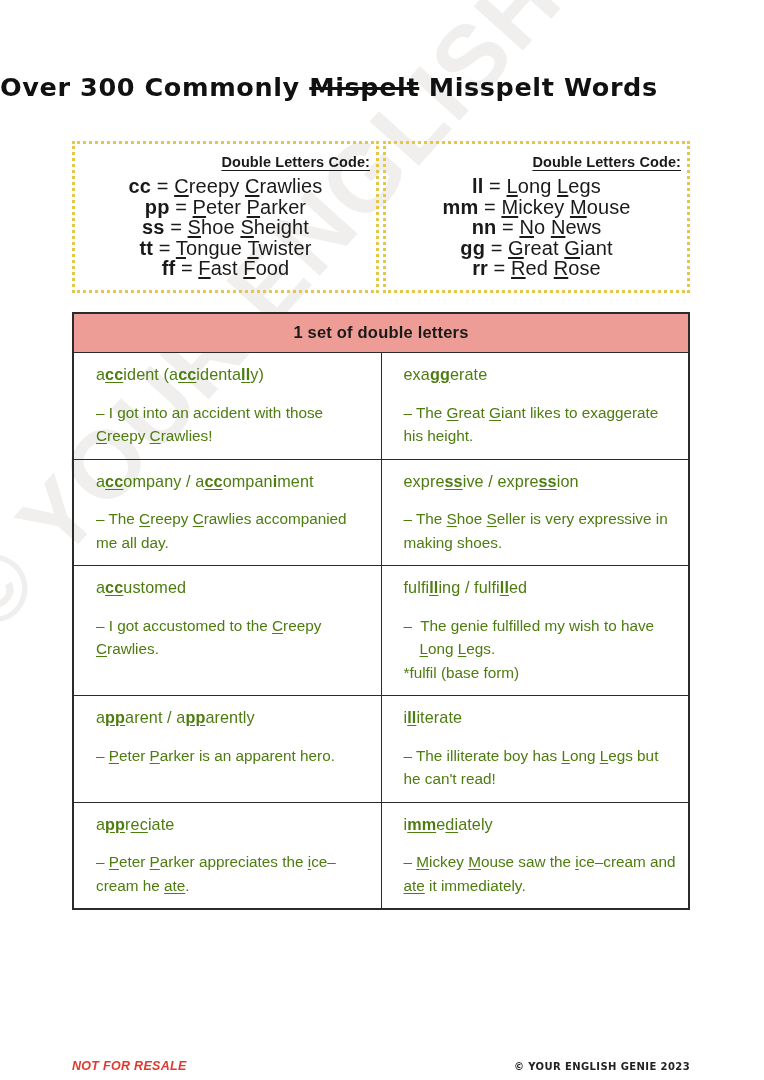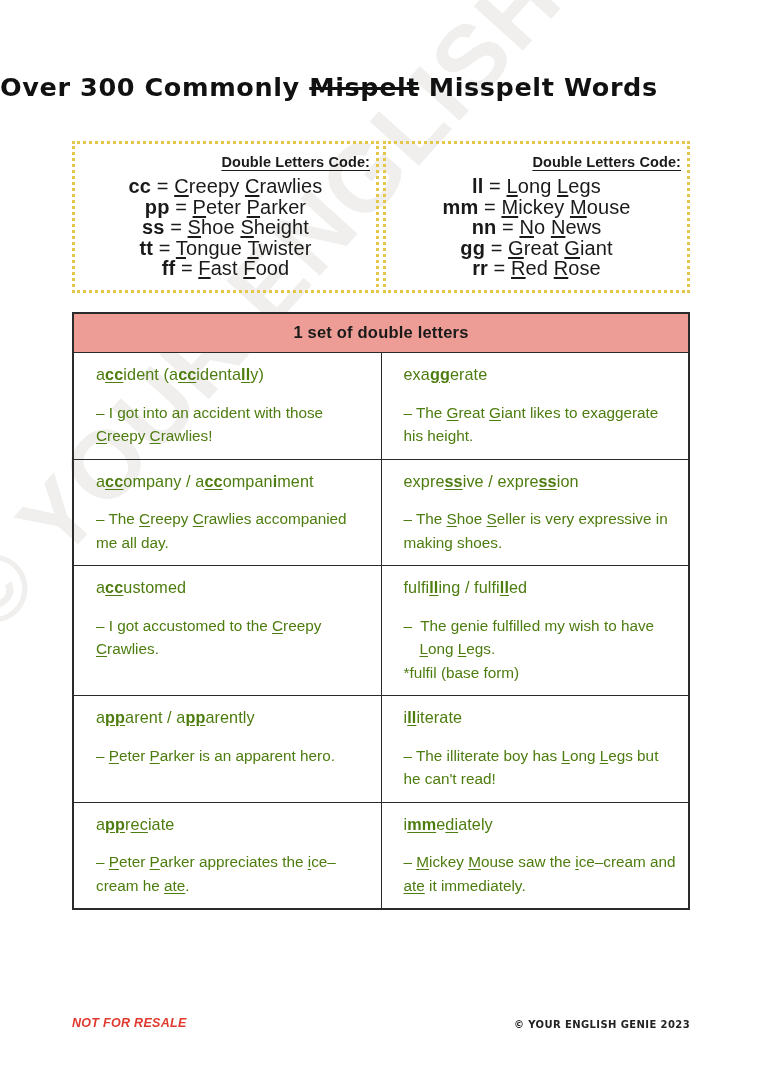--- a/index.html
+++ b/index.html
@@ -148,25 +148,25 @@
   .hang {
     display: block;
     padding-left: 16px;
     text-indent: -16px;
   }
 
   
   .footer {
     position: absolute;
     left: 72px;
-    top: 1016px;
+    top: 1059px;
     width: 618px;
     display: flex;
     justify-content: space-between;
-    align-items: flex-end;
+    align-items: center;
   }
   .notresale {
     font-size: 12.5px;
     font-style: italic;
     font-weight: bold;
     color: #e0392f;
     letter-spacing: 0.3px;
   }
   .copyright {
     font-family: "DejaVu Sans", sans-serif;

